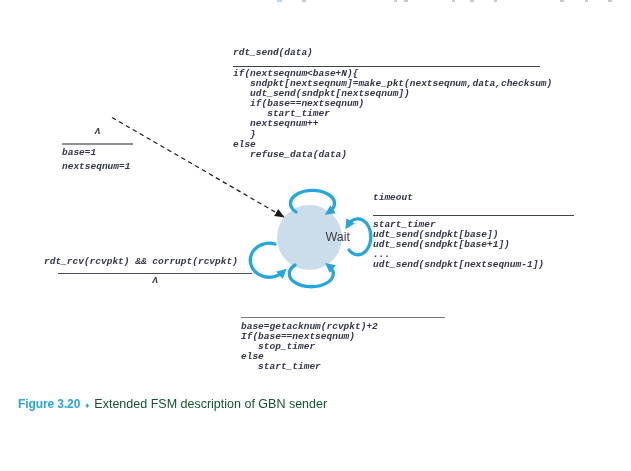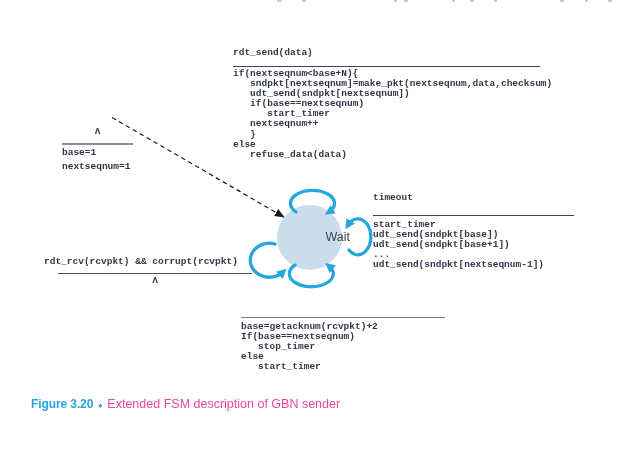--- a/index.html
+++ b/index.html
@@ -6,43 +6,44 @@
   #page{position:relative;width:631px;height:471px;background:#ffffff;overflow:hidden;
         font-family:"Liberation Sans",sans-serif;}
 
   
   .code, .event{
     font-family:"Liberation Mono","DejaVu Sans Mono",monospace;
     font-weight:700;
     font-size:9.5px;
     color:#333646;
     letter-spacing:0;
+    font-style:italic;
   }
   .code{white-space:pre;line-height:10.1px;margin:0;position:absolute;}
   .event{position:absolute;line-height:11px;white-space:pre;}
 
   .rule{position:absolute;background:#3d4254;height:1.4px;}
   .rule.gray{background:#8e9097;height:2px;}
   .rule.midgray{background:#75777f;height:1.8px;}
   .rule.slate{background:#4a4e5c;height:1.6px;}
 
   .center{text-align:center;}
 
   #fsm-svg{position:absolute;left:0;top:0;}
 
   #wait-label{
     position:absolute;left:269px;top:230px;width:81px;
     text-align:right;font-size:12.5px;color:#3d414a;font-weight:400;
   }
 
   
-  #caption{position:absolute;left:31px;top:397px;display:flex;align-items:baseline;}
+  #caption{position:absolute;left:18px;top:397px;display:flex;align-items:baseline;}
   #caption .fig-label{font-weight:700;font-size:12px;color:#27a5de;letter-spacing:-0.1px;}
   #caption .fig-diamond{font-size:8px;color:#27a5de;margin:0 5px;}
-  #caption .fig-text{font-size:12.5px;color:#ec4899;}
+  #caption .fig-text{font-size:12.5px;color:#14532d;}
 
   
   .artifact{position:absolute;top:0;height:2px;background:#c9c9c9;}
   .artifact.blue{background:#b9d6ec;}
 </style>
 </head>
 <body>
 
 <div id="page">
 

